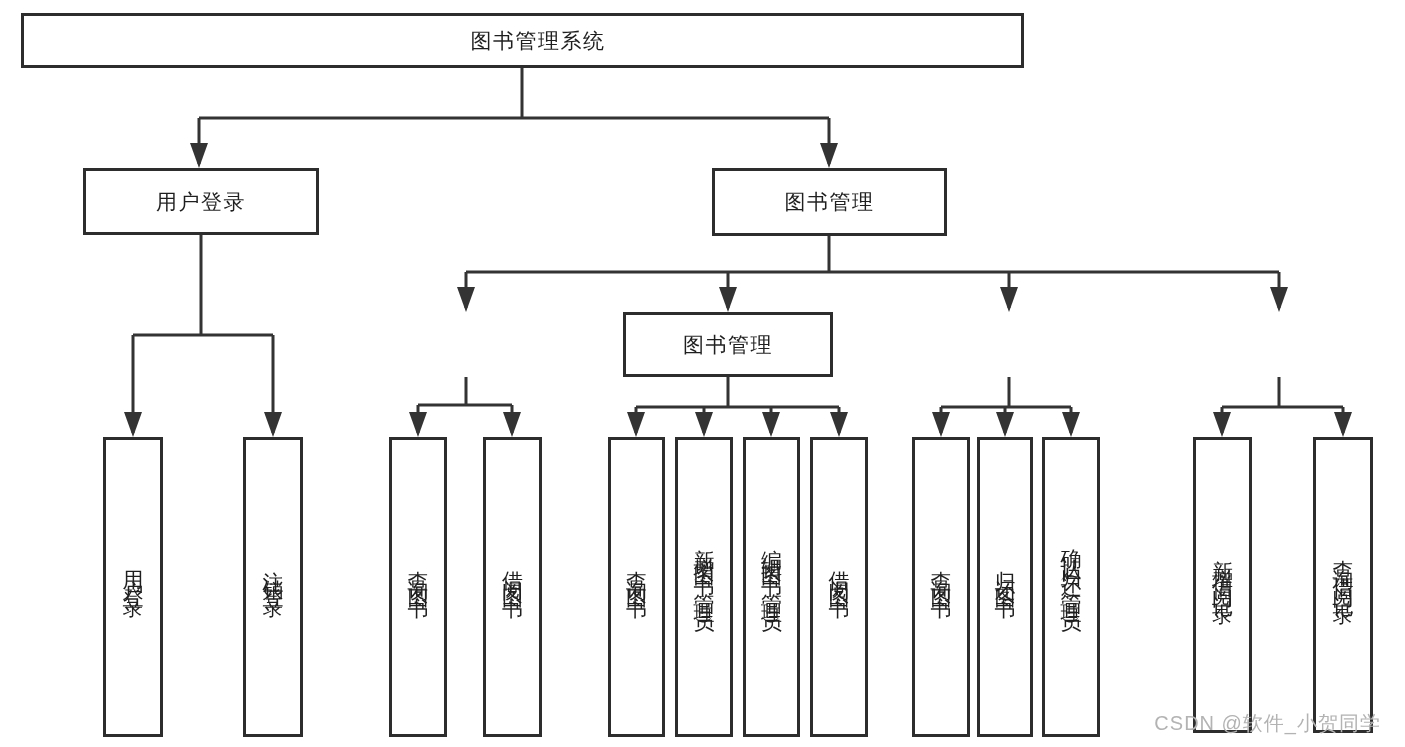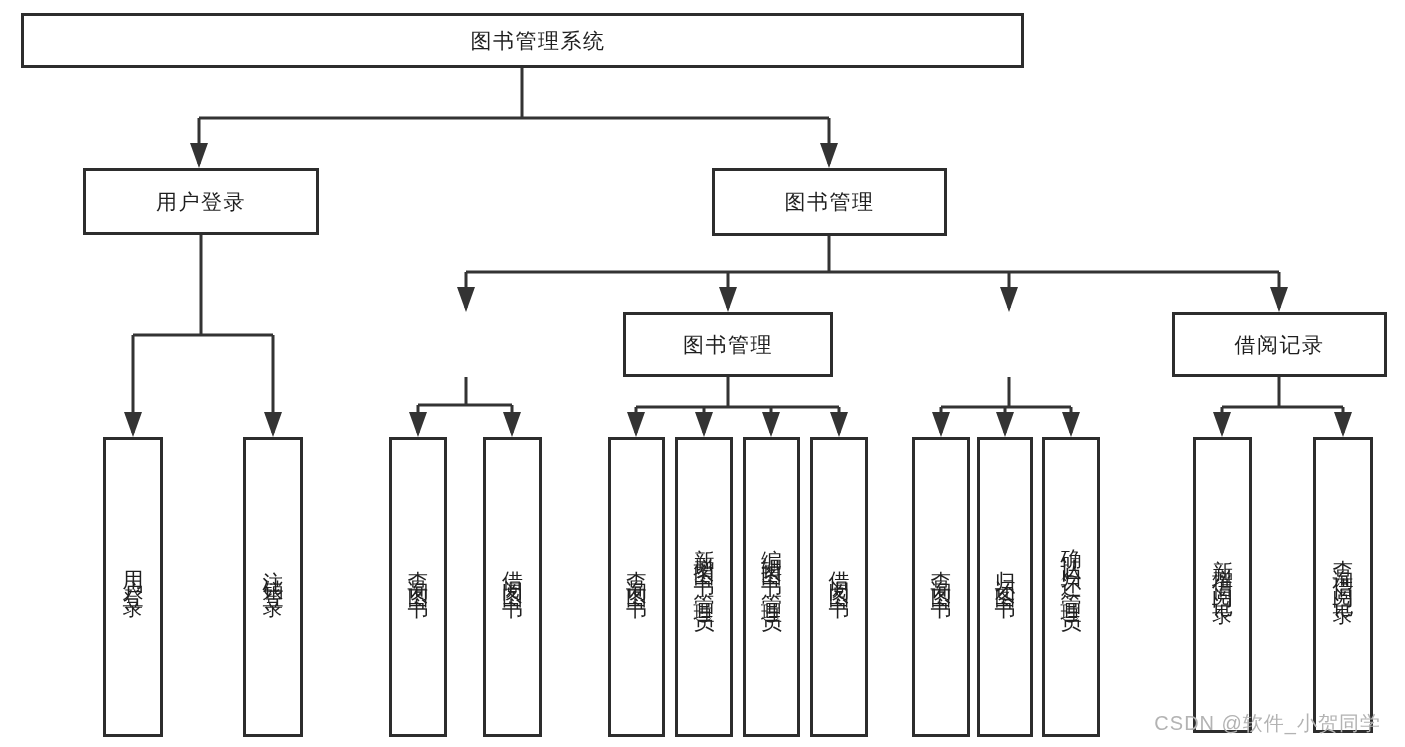--- a/index.html
+++ b/index.html
@@ -92,23 +92,20 @@
   <div class="node" style="left:83px; top:168px; width:236px; height:67px;">
     <span>用户登录</span>
   </div>
   <div class="node" style="left:712px; top:168px; width:235px; height:68px;text-align:center;">
     <span>图书管理</span>
   </div>
 
   <div class="node" style="left:623px; top:312px; width:210px; height:65px;">
     <span>图书管理</span>
   </div>
-  <div class="node" style="left:1172px; top:312px; width:215px; height:65px;">
-    <span>借阅记录</span>
-  </div>
 
   <div class="node leaf" style="left:103px; top:437px; width:60px; height:300px;">
     <span class="v-label">用户登录</span>
   </div>
   <div class="node leaf" style="left:243px; top:437px; width:60px; height:300px;">
     <span class="v-label">注销登录</span>
   </div>
 
   <div class="node leaf" style="left:389px; top:437px; width:58px; height:300px;">
     <span class="v-label">查询图书</span>

